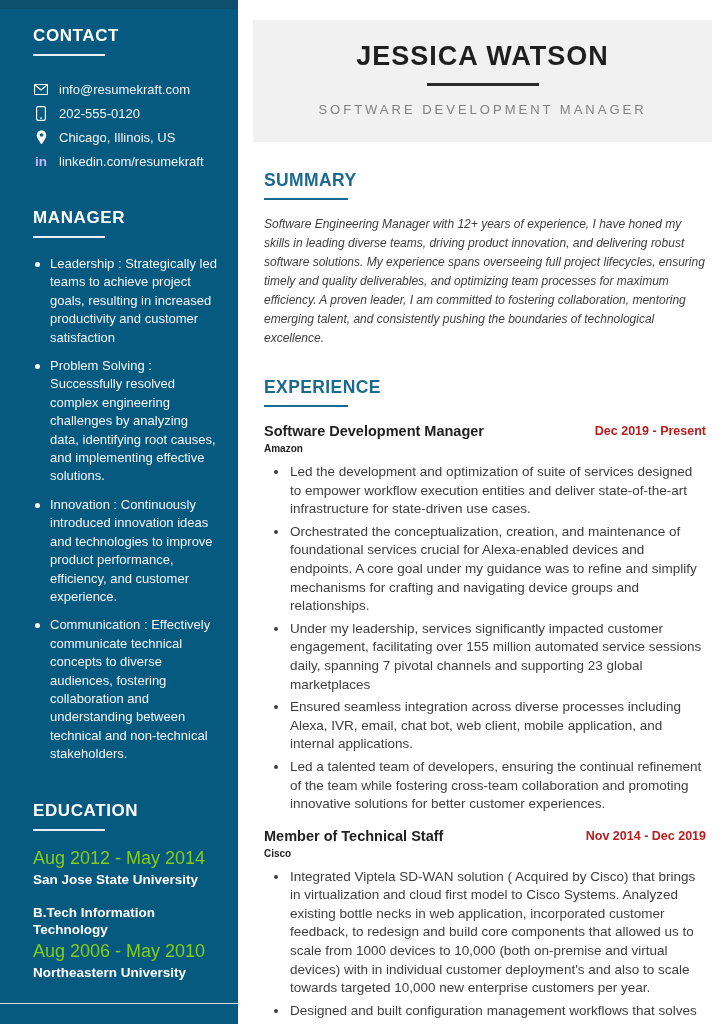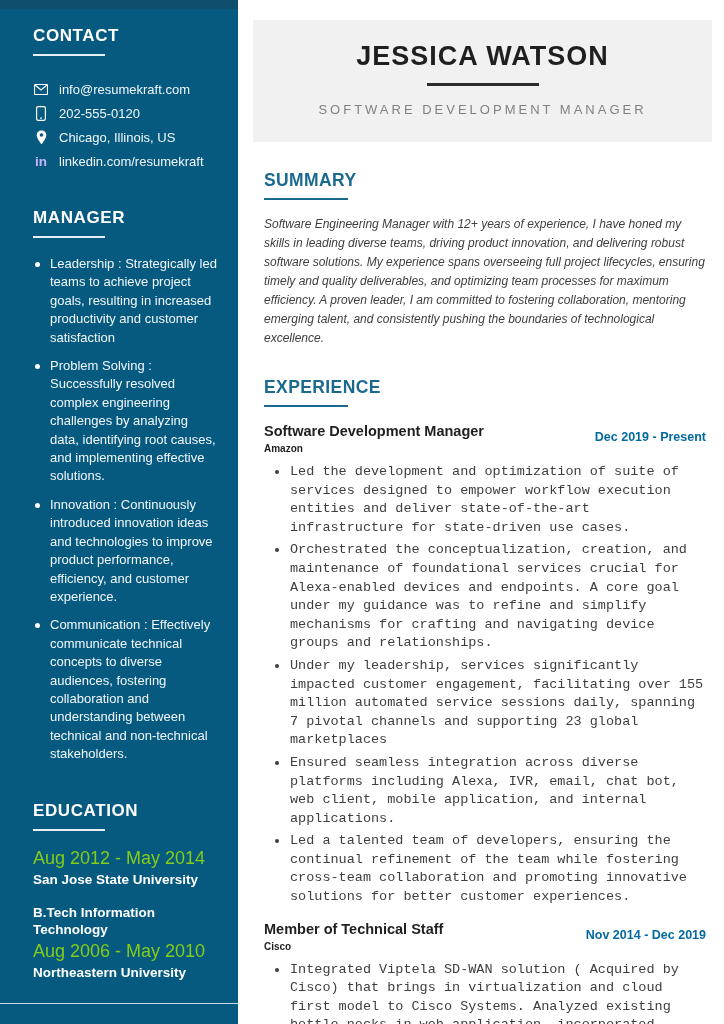--- a/index.html
+++ b/index.html
@@ -152,36 +152,34 @@
   .job-head {
     display: flex;
     justify-content: space-between;
     align-items: flex-start;
   }
   .job-title-line { font-size: 14.5px; font-weight: bold; color: #1f1f1f; line-height: 18px; }
   .job-company { font-size: 10px; font-weight: bold; color: #1f1f1f; line-height: 18px; }
   .job-dates {
     font-size: 12.5px;
     font-weight: bold;
-    color: #0369a1;
+    color: #b91c1c;
     white-space: nowrap;
     padding-top: 2px;
-    margin-top: 6px;
   }
   .bullets {
     margin: 5px 0 0;
     padding-left: 25px;
   }
   .bullets li {
     font-size: 13.5px;
     line-height: 18.6px;
     color: #3e3e3e;
     margin-bottom: 4px;
     padding-left: 1px;
-    font-family: Liberation Mono, monospace;
   }
 </style>
 </head>
 <body>
 
 <div class="page">
 
   <aside class="sidebar">
     <div class="sidebar-top-strip"></div>
 
@@ -278,21 +276,21 @@
             <div>
               <div class="job-title-line">Software Development Manager</div>
               <div class="job-company">Amazon</div>
             </div>
             <div class="job-dates">Dec 2019 - Present</div>
           </div>
           <ul class="bullets">
             <li>Led the development and optimization of suite of services designed to empower workflow execution entities and deliver state-of-the-art infrastructure for state-driven use cases.</li>
             <li>Orchestrated the conceptualization, creation, and maintenance of foundational services crucial for Alexa-enabled devices and endpoints. A core goal under my guidance was to refine and simplify mechanisms for crafting and navigating device groups and relationships.</li>
             <li>Under my leadership, services significantly impacted customer engagement, facilitating over 155 million automated service sessions daily, spanning 7 pivotal channels and supporting 23 global marketplaces</li>
-            <li>Ensured seamless integration across diverse platforms including Alexa, IVR, email, chat bot, web client, mobile application, and internal applications.</li>
+            <li>Ensured seamless integration across diverse processes including Alexa, IVR, email, chat bot, web client, mobile application, and internal applications.</li>
             <li>Led a talented team of developers, ensuring the continual refinement of the team while fostering cross-team collaboration and promoting innovative solutions for better customer experiences.</li>
           </ul>
         </article>
 
         <article class="job">
           <div class="job-head">
             <div>
               <div class="job-title-line">Member of Technical Staff</div>
               <div class="job-company">Cisco</div>
             </div>

